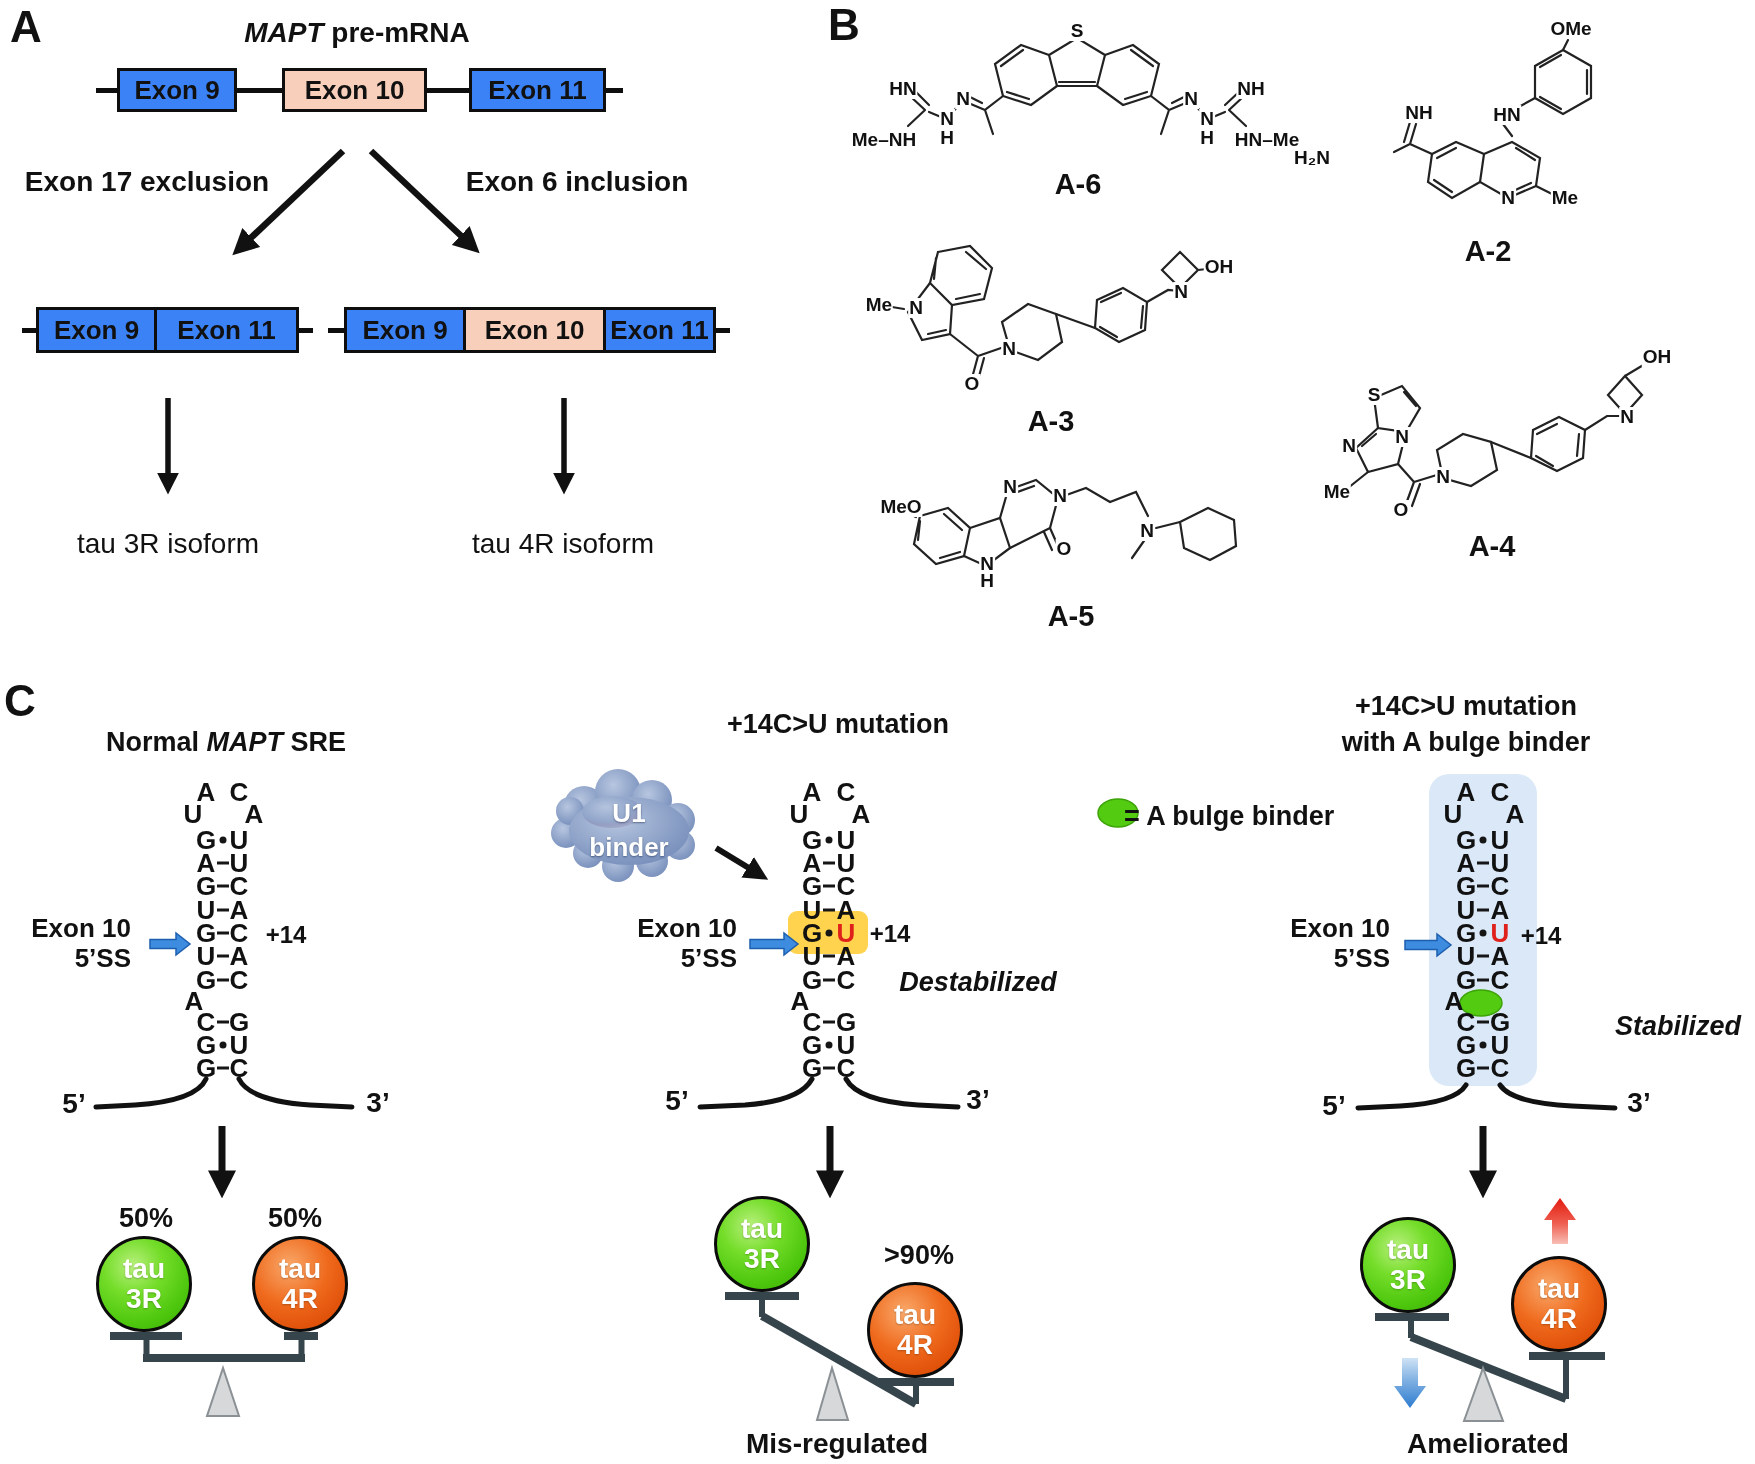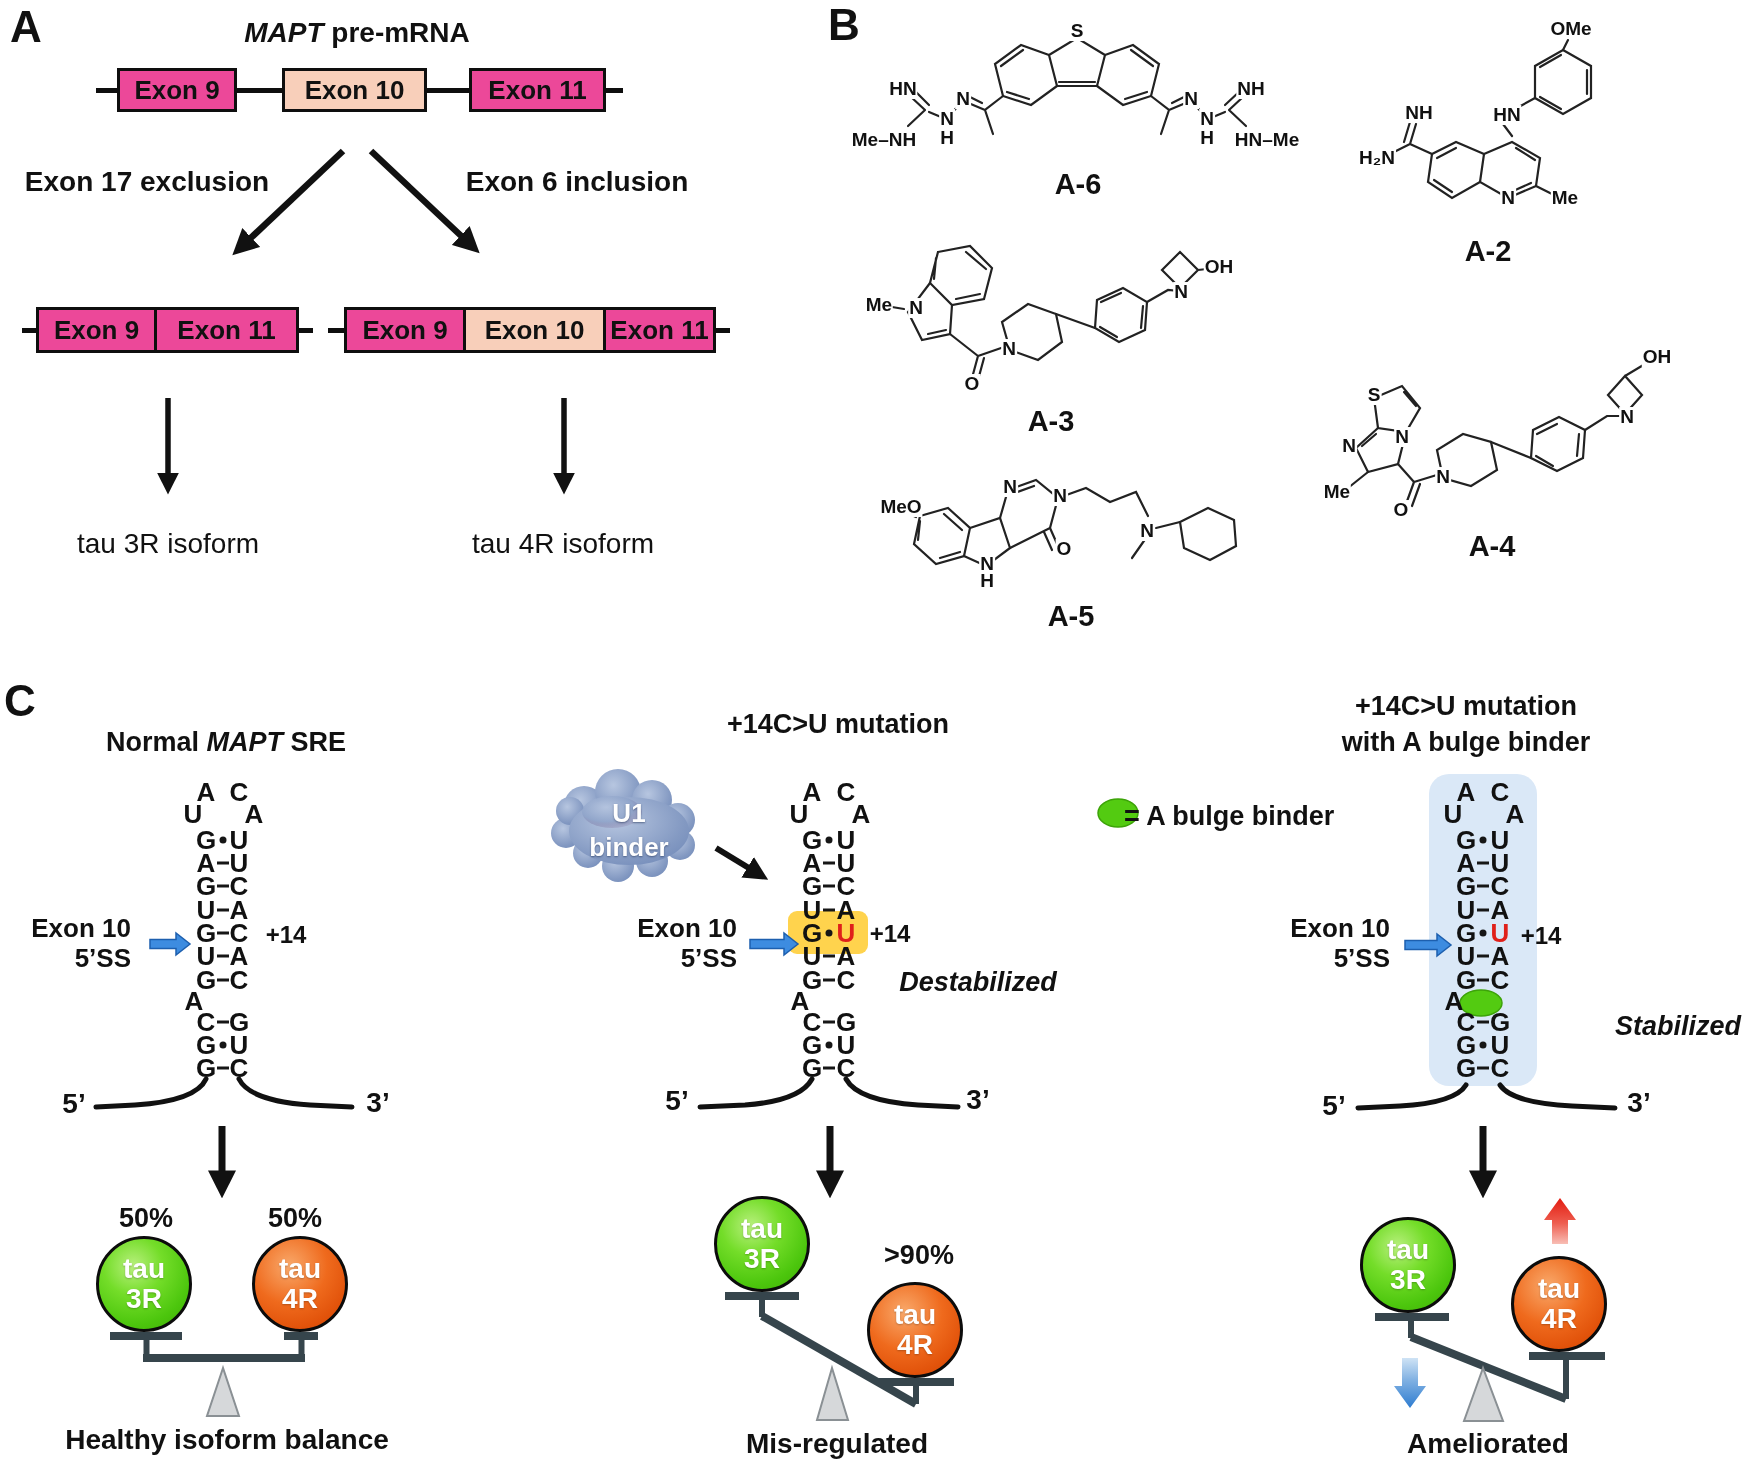--- a/index.html
+++ b/index.html
@@ -8,21 +8,21 @@
   .abs{position:absolute;}
   .ctr{transform:translate(-50%,-50%);white-space:nowrap;}
   .panel-letter{font-size:44px;font-weight:bold;}
   .big-title{font-size:28px;font-weight:bold;white-space:nowrap;}
   .branch{font-size:28px;font-weight:bold;white-space:nowrap;}
   .iso{font-size:28px;font-weight:normal;white-space:nowrap;}
   .ctitle{font-size:27px;font-weight:bold;text-align:center;line-height:36px;white-space:nowrap;}
   .exon-box{position:absolute;border:3px solid #0e0e0e;display:flex;align-items:center;justify-content:center;
             font-size:26px;font-weight:bold;box-sizing:border-box;}
   .exon-line{position:absolute;background:#0e0e0e;height:5px;}
-  .bg-blue{background:#ec4899;}
+  .bg-blue{background:#3b82f6;}
   .bg-salmon{background:#f8cfba;}
   .hp-letter{position:absolute;font-size:26px;font-weight:bold;transform:translate(-50%,-50%);line-height:1;}
   .hp-red{color:#e0201a;}
   .hp-dash{position:absolute;width:12px;height:3px;background:#161616;transform:translate(-50%,-50%);}
   .hp-dot{position:absolute;width:7px;height:7px;border-radius:50%;background:#161616;transform:translate(-50%,-50%);}
   .plus14{font-size:24px;font-weight:bold;}
   .prime{font-size:28px;font-weight:bold;}
   .sslabel{font-size:26px;font-weight:bold;text-align:right;line-height:30px;white-space:nowrap;}
   .stateword{font-size:27px;font-weight:bold;font-style:italic;white-space:nowrap;}
   .pct{font-size:27px;font-weight:bold;white-space:nowrap;}
@@ -240,21 +240,21 @@
       <div class="atom" style="left: 947px; top: 138px;">H</div>
       <div class="atom" style="left: 884px; top: 140px;">Me–NH</div>
       <div class="atom" style="left: 1191px; top: 99px;">N</div>
       <div class="atom" style="left: 1207px; top: 119px;">N</div>
       <div class="atom" style="left: 1207px; top: 138px;">H</div>
       <div class="atom" style="left: 1251px; top: 89px;">NH</div>
       <div class="atom" style="left: 1267px; top: 140px;">HN–Me</div>
       <div class="atom" style="left: 1571px; top: 29px;">OMe</div>
       <div class="atom" style="left: 1507px; top: 115px;">HN</div>
       <div class="atom" style="left: 1419px; top: 113px;">NH</div>
-      <div class="atom" style="left: 1377px; top: 158px;">H₂N</div>
+      <div class="atom" style="left: 1312px; top: 158px;">H₂N</div>
       <div class="atom" style="left: 1508px; top: 198px;">N</div>
       <div class="atom" style="left: 1565px; top: 198px;">Me</div>
       <div class="atom" style="left: 879px; top: 305px;">Me</div>
       <div class="atom" style="left: 916px; top: 308px;">N</div>
       <div class="atom" style="left: 972px; top: 384px;">O</div>
       <div class="atom" style="left: 1009px; top: 349px;">N</div>
       <div class="atom" style="left: 1181px; top: 292px;">N</div>
       <div class="atom" style="left: 1219px; top: 267px;">OH</div>
       <div class="atom" style="left: 1374px; top: 395px;">S</div>
       <div class="atom" style="left: 1349px; top: 446px;">N</div>
@@ -446,17 +446,16 @@
     </div>
   <div class="ball ball-green" style="left:1360px;top:1217px">
       <span>tau</span>
       <span>3R</span>
     </div>
   <div class="ball ball-orange" style="left:1511px;top:1256px">
       <span>tau</span>
       <span>4R</span>
     </div>
 
-  <div class="abs caption ctr" style="left:227px;top:1440px">Healthy isoform balance</div>
   <div class="abs caption ctr" style="left:837px;top:1444px">Mis-regulated</div>
   <div class="abs caption ctr" style="left:1488px;top:1444px">Ameliorated</div>
 
 </div>
 
 </body></html>

